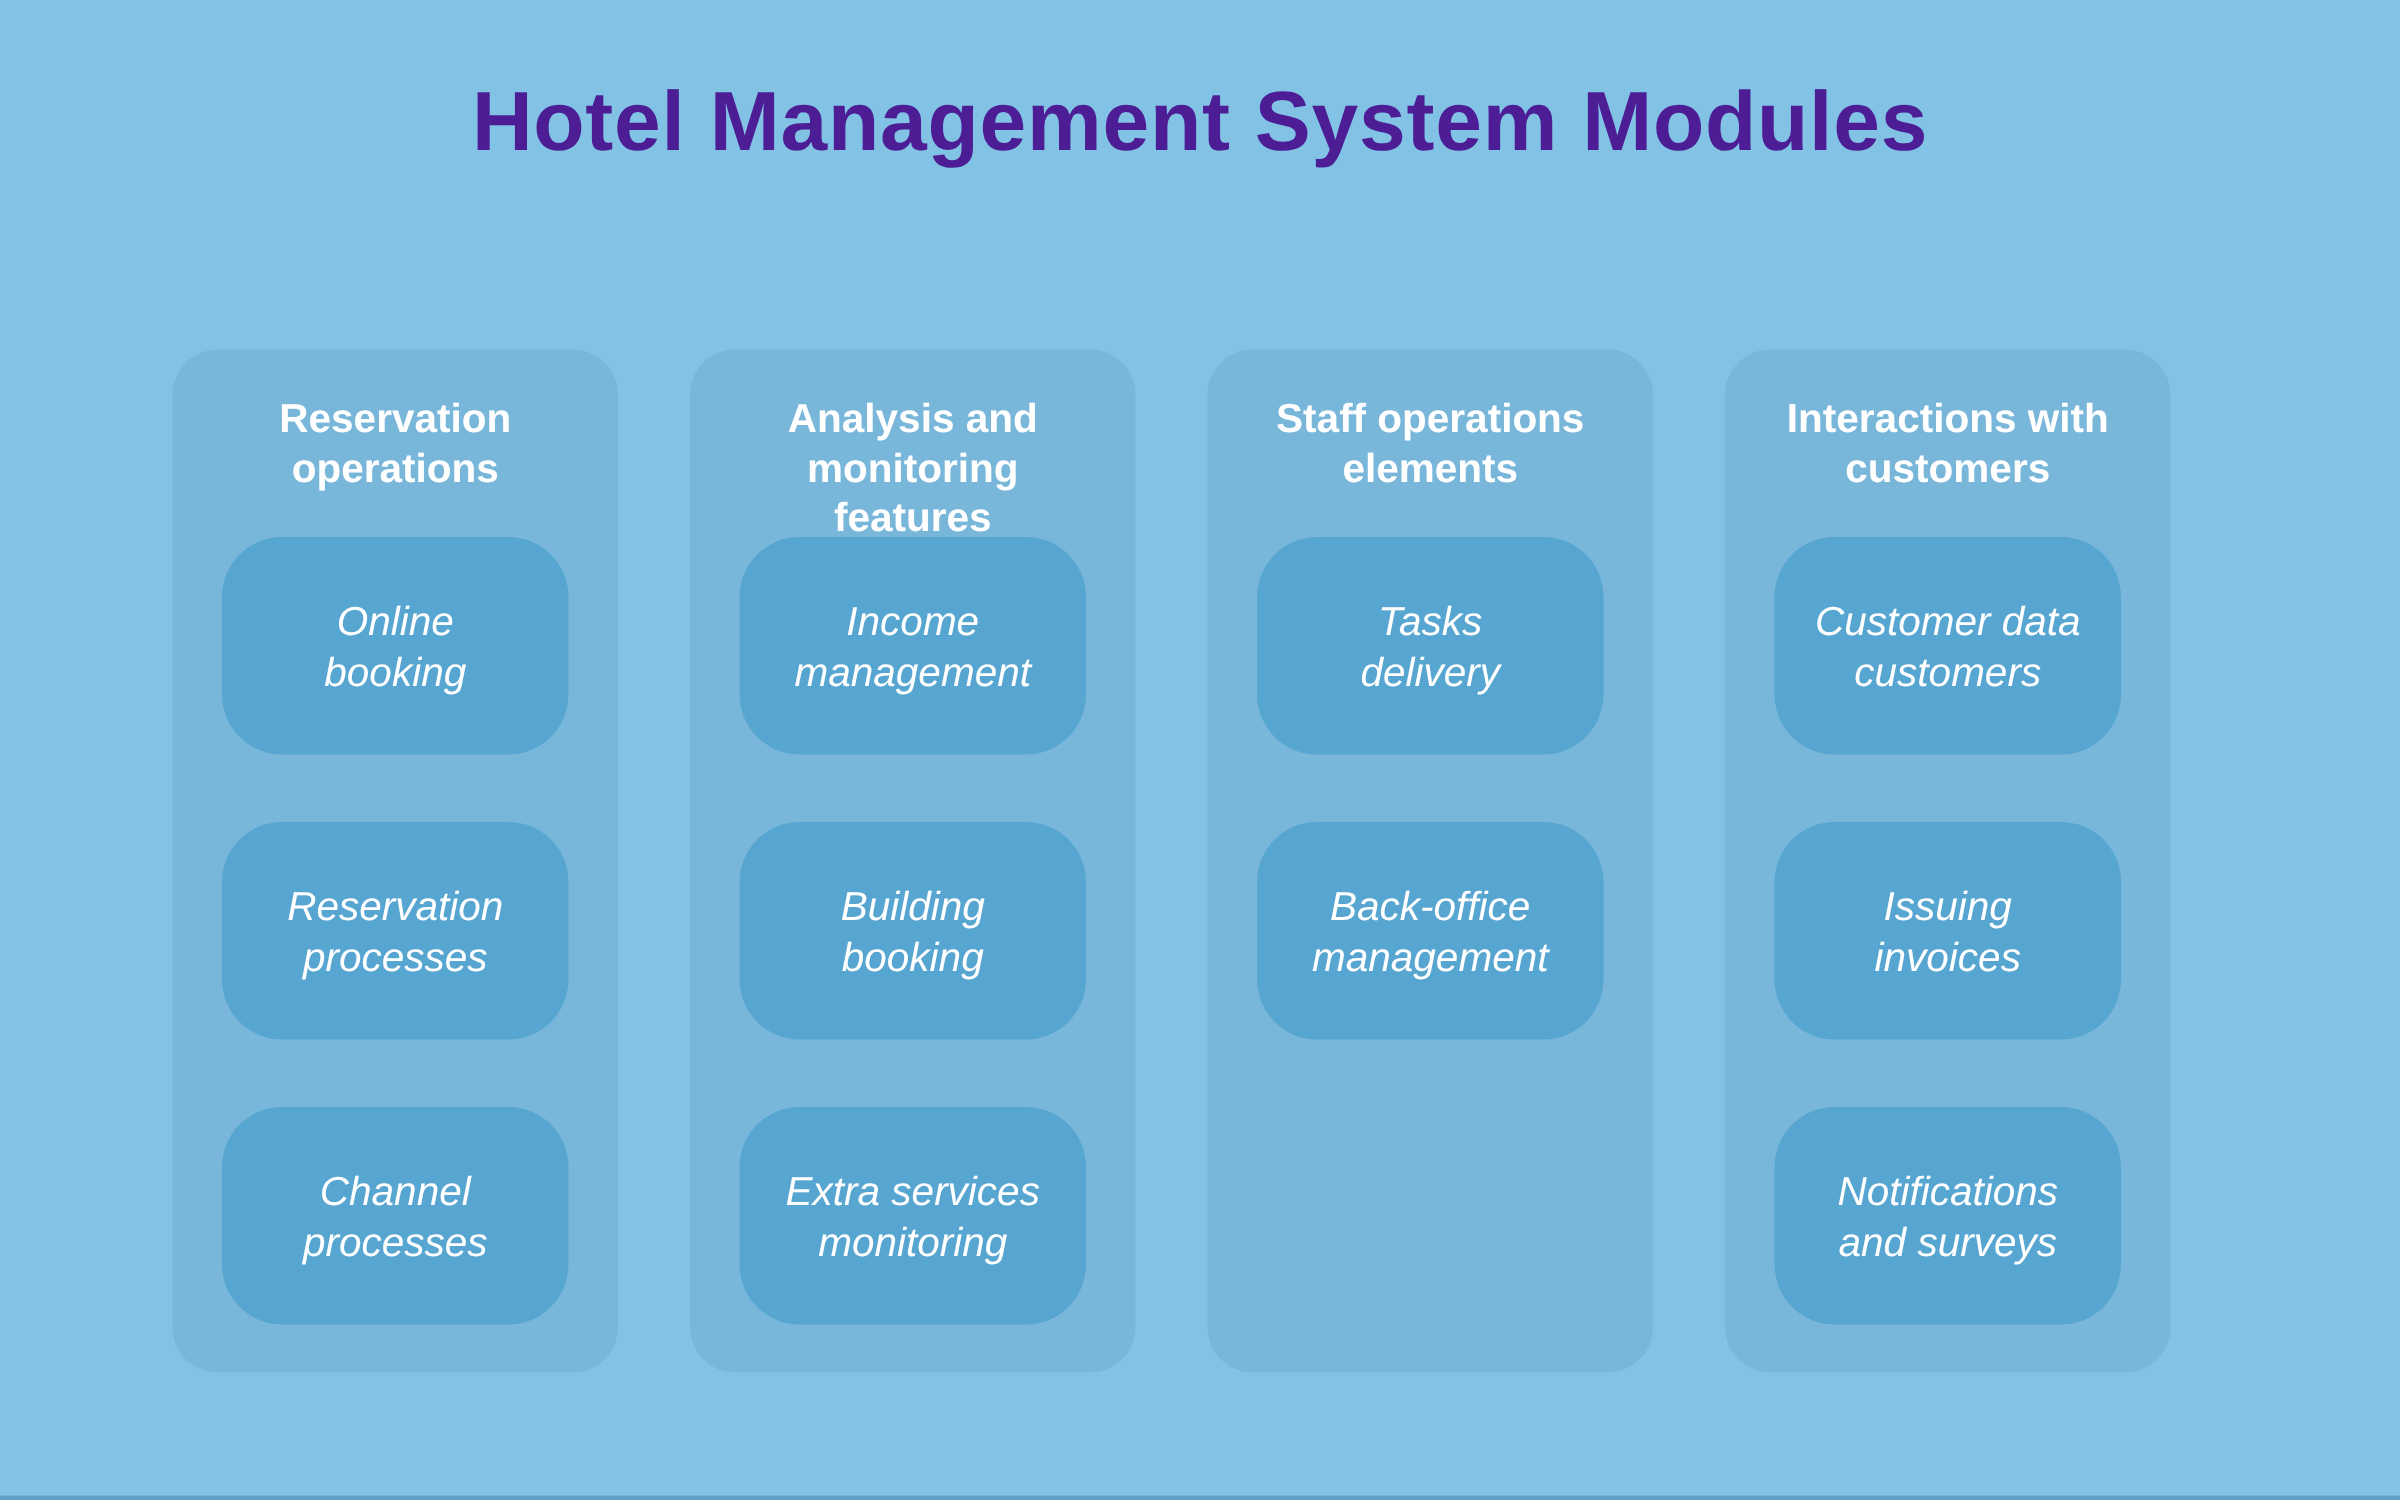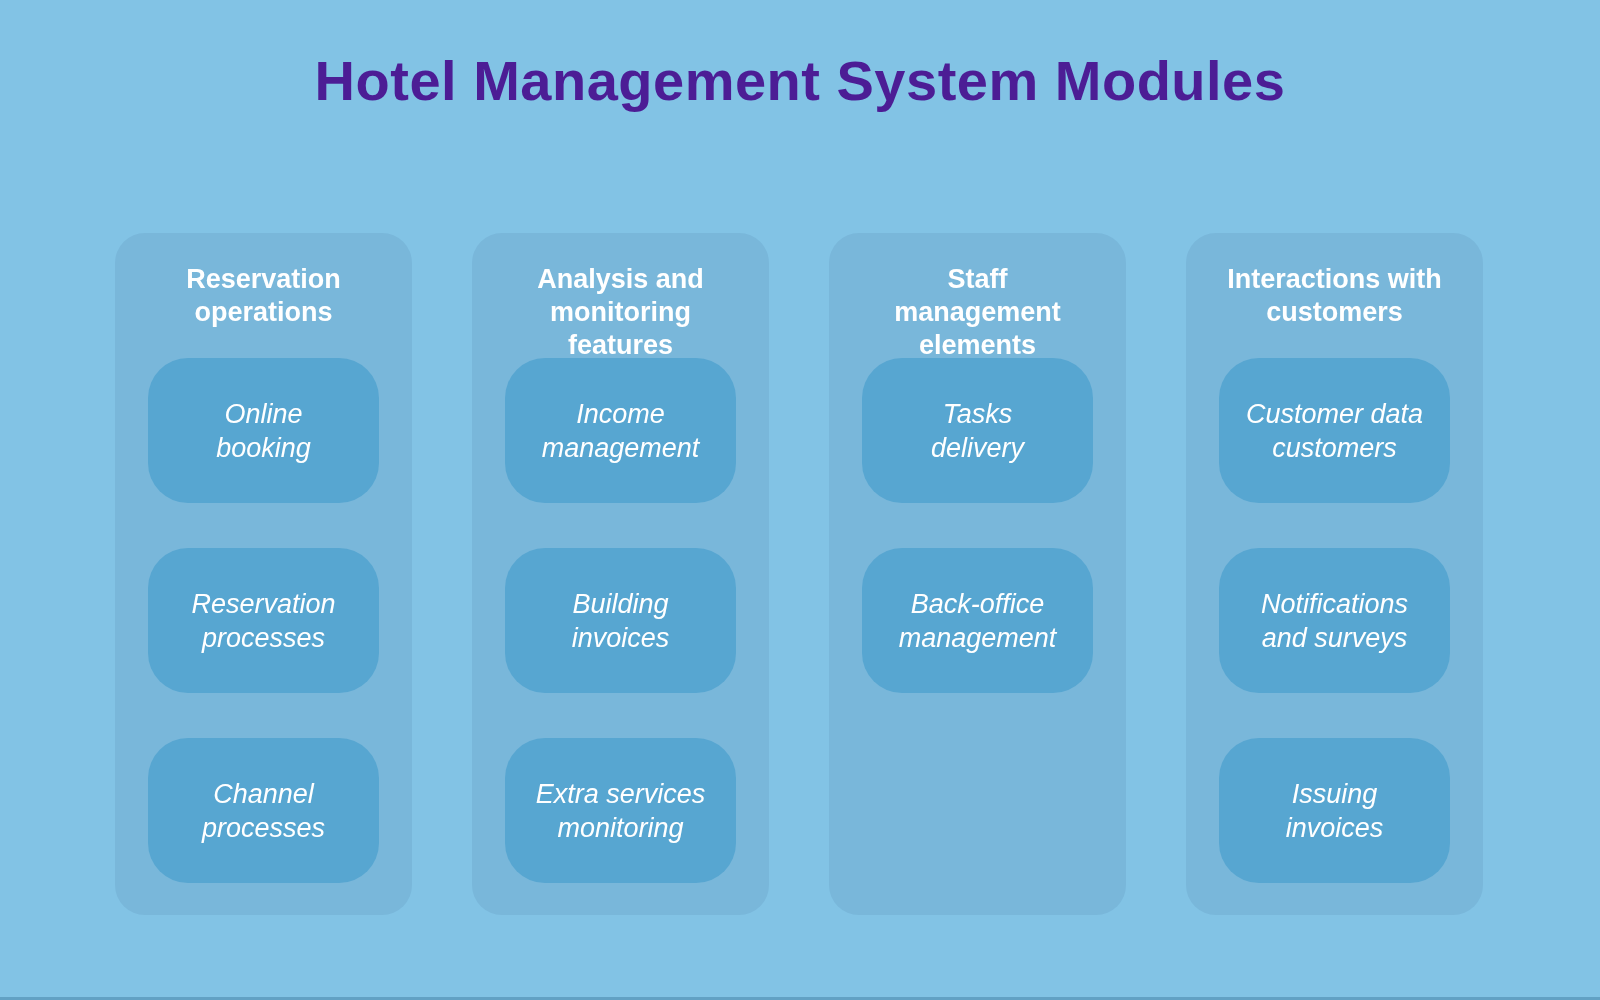--- a/index.html
+++ b/index.html
@@ -21,21 +21,21 @@
     font-size: 56px;
     font-weight: bold;
     letter-spacing: 0.5px;
     color: #4c1d95;
   }
   .columns {
     position: absolute;
     left: 115px;
     top: 233px;
     display: flex;
-    gap: 60px;
+    gap: 48px;
   }
   .panel {
     width: 297px;
     height: 682px;
     box-sizing: border-box;
     background: var(--panel, #79b7da);
     border-radius: 30px;
     padding: 30px 33px 0 33px;
   }
   .panel-header {
@@ -88,41 +88,41 @@
       <div class="card">Channel
 processes</div>
     </div>
 
     <div class="panel">
       <div class="panel-header">Analysis and
 monitoring features</div>
       <div class="card">Income
 management</div>
       <div class="card">Building
-invoices</div>
+booking</div>
       <div class="card">Extra services
 monitoring</div>
     </div>
 
     <div class="panel">
-      <div class="panel-header">Staff management
+      <div class="panel-header">Staff operations
 elements</div>
       <div class="card">Tasks
 delivery</div>
       <div class="card">Back-office
 management</div>
     </div>
 
     <div class="panel">
       <div class="panel-header">Interactions with
 customers</div>
       <div class="card">Customer data
 customers</div>
+      <div class="card">Issuing
+invoices</div>
       <div class="card">Notifications
 and surveys</div>
-      <div class="card">Issuing
-invoices</div>
     </div>
 
   </div>
 
   <div class="bottom-edge"></div>
 </div>
 
 </body></html>

